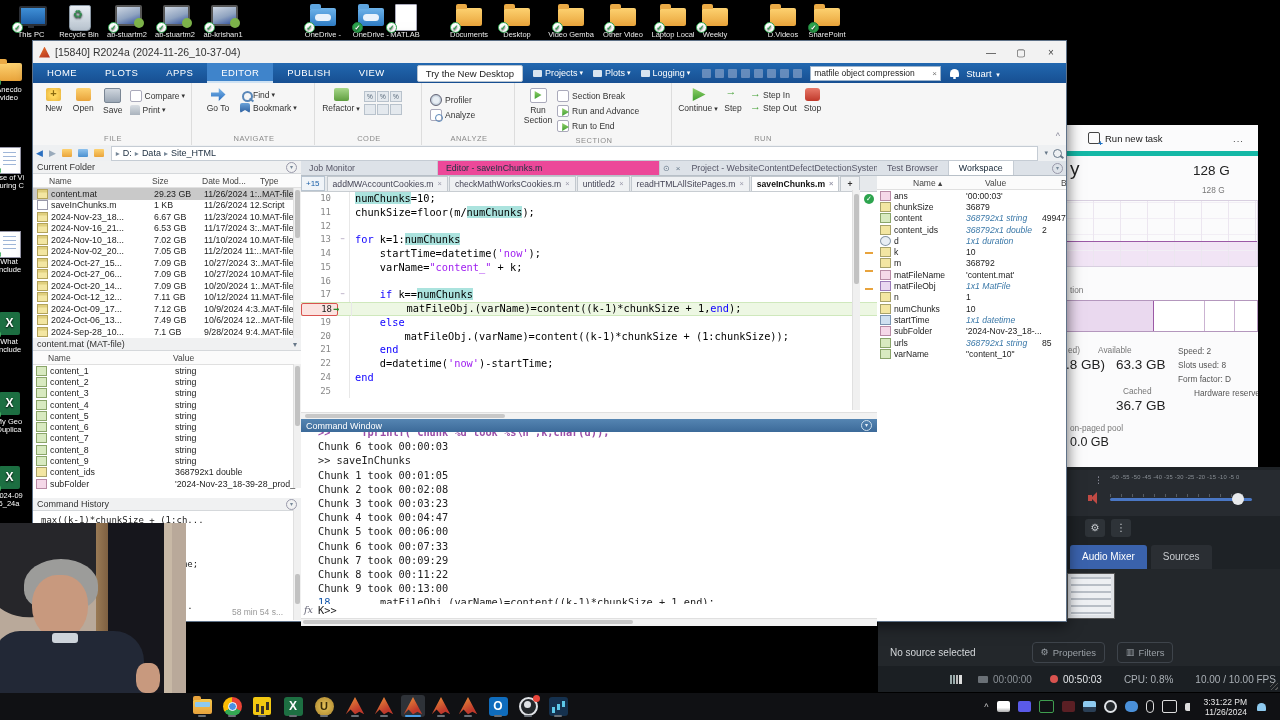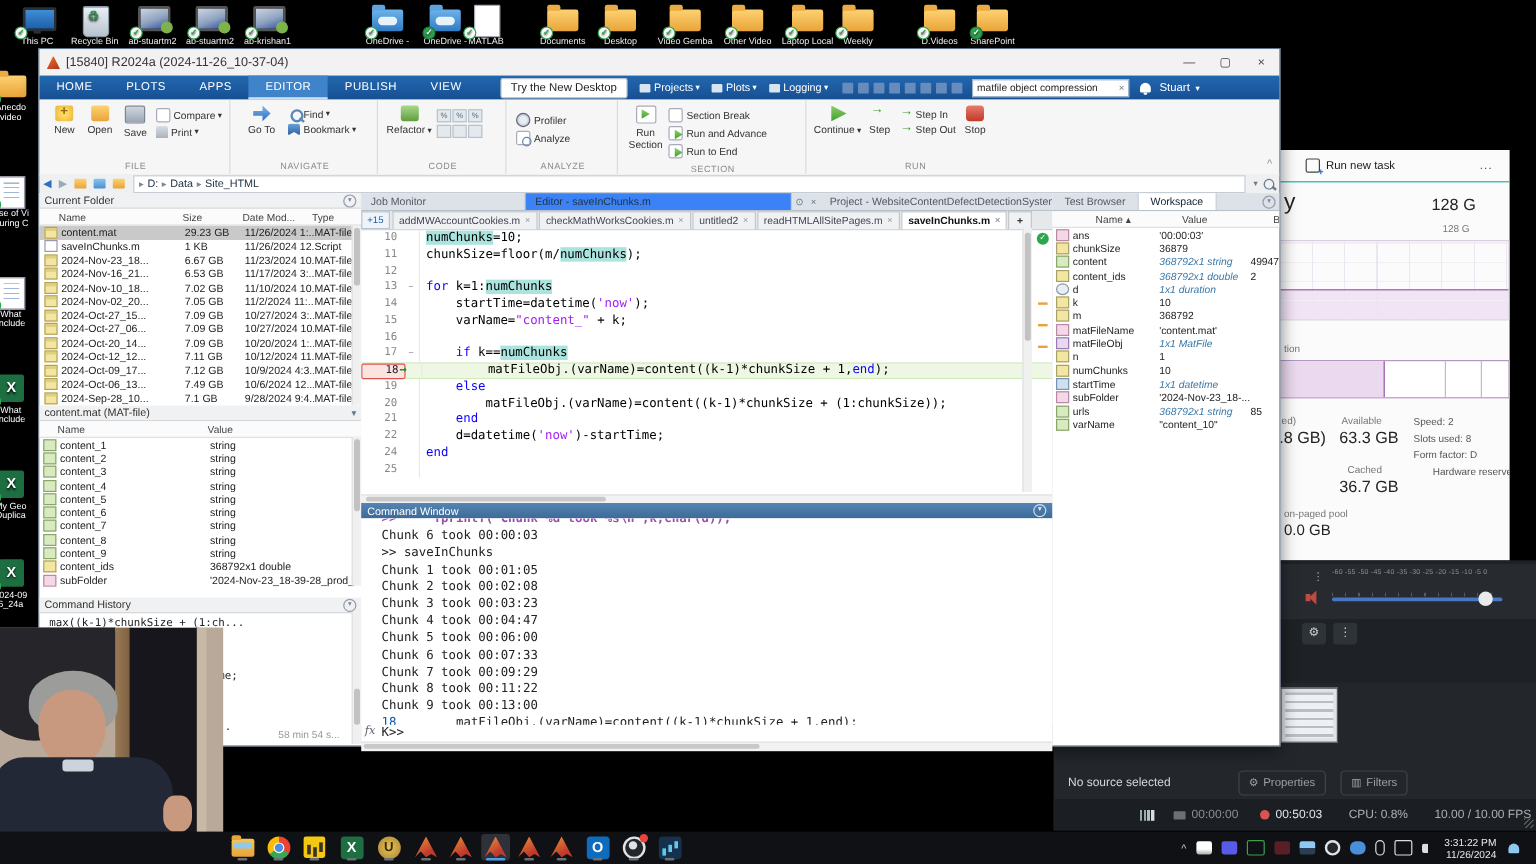--- a/index.html
+++ b/index.html
@@ -125,21 +125,21 @@
   .vic-obj{background:#e8d8f0;border-color:#9a7ab8;}
   .dimval{color:#3a78a8;font-style:italic;}
   .hist-body{position:relative;height:110px;font-family:"DejaVu Sans Mono",monospace;font-size:9px;color:#222;}
   .hfrag{position:absolute;white-space:pre;}
   .hdur{position:absolute;right:18px;bottom:4px;font-size:8.5px;color:#999;font-family:"Liberation Sans",sans-serif;}
   .vscroll{position:absolute;width:7px;background:#f0f0f0;border-left:1px solid #e0e0e0;}
   .vthumb{position:absolute;left:1px;width:5px;background:#c2c2c2;border-radius:2px;}
 
   .doctabs{display:flex;height:14px;background:#dde2e8;border-bottom:1px solid #b8c0c8;font-size:8.8px;color:#556;align-items:center;}
   .dtab{padding:0 8px;height:14px;line-height:14px;border-right:1px solid #c5ccd4;white-space:nowrap;overflow:hidden;}
-  .dtab.active{background:#3b82f6;color:#234;}
+  .dtab.active{background:#ec4899;color:#234;}
   .dtx{font-size:8px;color:#678;padding:0 3px;}
   .filetabs{display:flex;height:15px;background:#e6e9ec;border-bottom:1px solid #c8cdd2;font-size:8.6px;color:#445;align-items:flex-end;}
   .ovf{height:13px;line-height:13px;padding:0 4px;color:#1a5fa8;border:1px solid #b8c4d0;background:#f0f4f8;margin-right:2px;font-size:8px;}
   .ftab{height:14px;line-height:14px;padding:0 5px;border:1px solid #c2c8ce;border-bottom:0;background:#eff1f3;margin-right:1px;white-space:nowrap;display:flex;align-items:center;}
   .ftab.active{background:#fff;font-weight:bold;color:#111;}
   .ftx{font-size:7.5px;color:#99a;margin-left:4px;}
   .newtab{padding:0 6px;color:#333;font-weight:bold;}
 
   .editor{position:relative;background:#fff;overflow:hidden;}
   .ed-line{position:relative;display:flex;height:13.75px;font-family:"DejaVu Sans Mono",monospace;font-size:10.3px;white-space:pre;line-height:13.75px;}
@@ -167,21 +167,21 @@
   .kprompt{position:absolute;left:17px;top:0;}
   .hscroll{background:#f2f2f2;border-top:1px solid #e0e0e0;position:relative;}
   .hthumb{position:absolute;top:1px;height:4px;background:#c8c8c8;border-radius:2px;}
 
   .ws-tabs{display:flex;height:14px;background:#dde2e8;border-bottom:1px solid #b8c0c8;font-size:8.8px;color:#556;align-items:center;}
   .wstab{padding:0 10px;height:14px;line-height:14px;border-right:1px solid #c5ccd4;}
   .wstab.active{background:#fff;color:#123;}
 
   
   #taskmgr{position:absolute;left:1066px;top:125px;width:192px;height:342px;background:#fbfbfc;color:#1a1a1a;overflow:hidden;}
-  .tm-top{display:flex;align-items:center;height:26px;border-bottom:1px solid #14b8a6;font-size:9.5px;}
+  .tm-top{display:flex;align-items:center;height:26px;border-bottom:5px solid #14b8a6;font-size:9.5px;}
   .tm-newtask{display:flex;align-items:center;margin-left:22px;}
   .tm-sq{width:10px;height:10px;border:1.5px solid #444;border-radius:2px;margin-right:5px;position:relative;}
   .tm-sq:after{content:"+";position:absolute;right:-4px;bottom:-5px;font-size:8px;color:#1a6fc4;font-weight:bold;}
   .tm-more{margin-left:auto;margin-right:14px;letter-spacing:1px;color:#444;}
   .tm-chart{position:absolute;left:0px;top:75px;width:190px;height:65px;border:1px solid #d8cfe0;background:
     linear-gradient(transparent 0 62%, #f1e4f5 62%);}
   .tm-chart .grid{position:absolute;inset:0;background:
     repeating-linear-gradient(90deg,transparent 0 26px,#ece6f0 26px 27px),
     repeating-linear-gradient(0deg,transparent 0 15px,#f2eef5 15px 16px);}
   .tm-chart .tline{position:absolute;left:0;right:0;top:62%;height:1px;background:#9b59a6;}
@@ -450,21 +450,21 @@
       <div class="tline"></div>
     </div>
     <div class="tm-t" style="left:4px;top:160px;">tion</div>
     <div class="tm-bar">
       <div class="fill"></div>
       <div class="div1"></div>
       <div class="div2"></div>
     </div>
     <div class="tm-t" style="left:2px;top:220px;">ed)</div>
     <div class="tm-v" style="left:0px;top:232px;">.8 GB)</div>
-    <div class="tm-t" style="left:52px;top:220px;">Available</div>
+    <div class="tm-t" style="left:32px;top:220px;">Available</div>
     <div class="tm-v" style="left:50px;top:232px;">63.3 GB</div>
     <div class="tm-t" style="left:57px;top:261px;">Cached</div>
     <div class="tm-v" style="left:50px;top:273px;">36.7 GB</div>
     <div class="tm-kv" style="left:112px;top:221px;"><span>Speed:</span> <span>2</span></div>
     <div class="tm-kv" style="left:112px;top:235px;"><span>Slots used:</span> <span>8</span></div>
     <div class="tm-kv" style="left:112px;top:249px;"><span>Form factor:</span> <span>D</span></div>
     <div class="tm-kv" style="left:112px;top:263px;padding-left:16px;"><span>Hardware reserved:</span> <span>4</span></div>
     <div class="tm-t" style="left:4px;top:298px;">on-paged pool</div>
     <div class="tm-v" style="left:4px;top:310px;font-size:12.5px;">0.0 GB</div>
   </div>
@@ -476,20 +476,24 @@
       <div class="mutebtn">
           <span class="spk"></span>
         </div>
       <div class="sltrack">
           <div class="ticks"></div>
         </div>
       <div class="slknob"></div>
     </div>
     <div class="obtn" style="left:19px;top:52px;"><span>⚙</span></div>
     <div class="obtn" style="left:45px;top:52px;"><span>⋮</span></div>
+    <div class="otabs">
+      <div class="otab active">Audio Mixer</div>
+      <div class="otab">Sources</div>
+    </div>
     <div class="opanel">
       <div class="thumb"></div>
     </div>
   </div>
   <div id="obsB">
     <div class="srcbar">
       <span class="nosrc">No source selected</span>
       <div class="obtn2" style="margin-left:56px;">
         <span class="g">⚙</span>
         <span>Properties</span>

